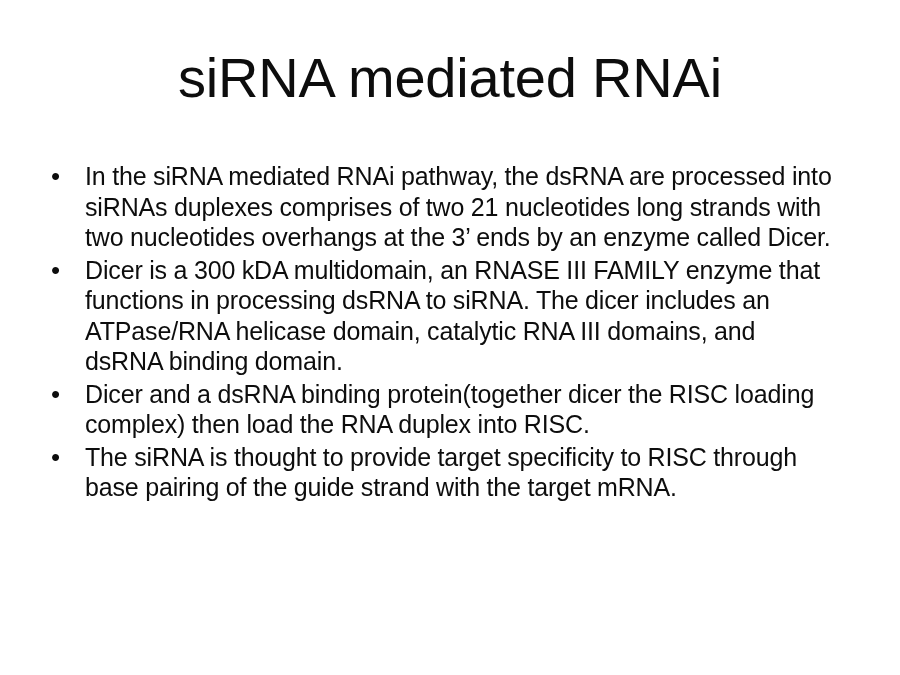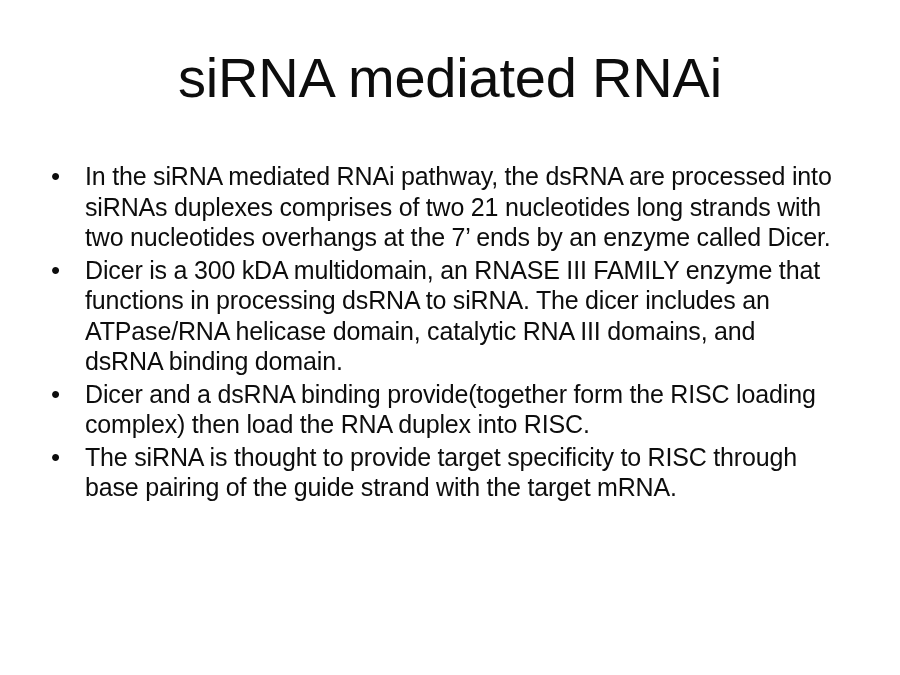--- a/index.html
+++ b/index.html
@@ -79,31 +79,31 @@
 <body>
 
 <div class="slide">
 
   <div class="slide-title">siRNA mediated RNAi</div>
 
   <div class="body-block">
 
     <div class="bullet-item">
       <span class="bullet-marker">•</span>
-      <span class="bullet-text">In the siRNA mediated RNAi pathway, the dsRNA are processed into siRNAs duplexes comprises of two 21 nucleotides long strands with two nucleotides overhangs at the 7’ ends by an enzyme called Dicer.</span>
+      <span class="bullet-text">In the siRNA mediated RNAi pathway, the dsRNA are processed into siRNAs duplexes comprises of two 21 nucleotides long strands with two nucleotides overhangs at the 3’ ends by an enzyme called Dicer.</span>
     </div>
 
     <div class="bullet-item">
       <span class="bullet-marker">•</span>
       <span class="bullet-text">Dicer is a 300 kDA multidomain, an RNASE III FAMILY enzyme that functions in processing dsRNA to siRNA. The dicer includes an ATPase/RNA helicase domain, catalytic RNA III domains, and dsRNA binding domain.</span>
     </div>
 
     <div class="bullet-item">
       <span class="bullet-marker">•</span>
-      <span class="bullet-text">Dicer and a dsRNA binding provide(together form the RISC loading complex) then load the RNA duplex into RISC.</span>
+      <span class="bullet-text">Dicer and a dsRNA binding protein(together dicer the RISC loading complex) then load the RNA duplex into RISC.</span>
     </div>
 
     <div class="bullet-item">
       <span class="bullet-marker">•</span>
       <span class="bullet-text">The siRNA is thought to provide target specificity to RISC through base pairing of the guide strand with the target mRNA.</span>
     </div>
 
   </div>
 </div>
 

